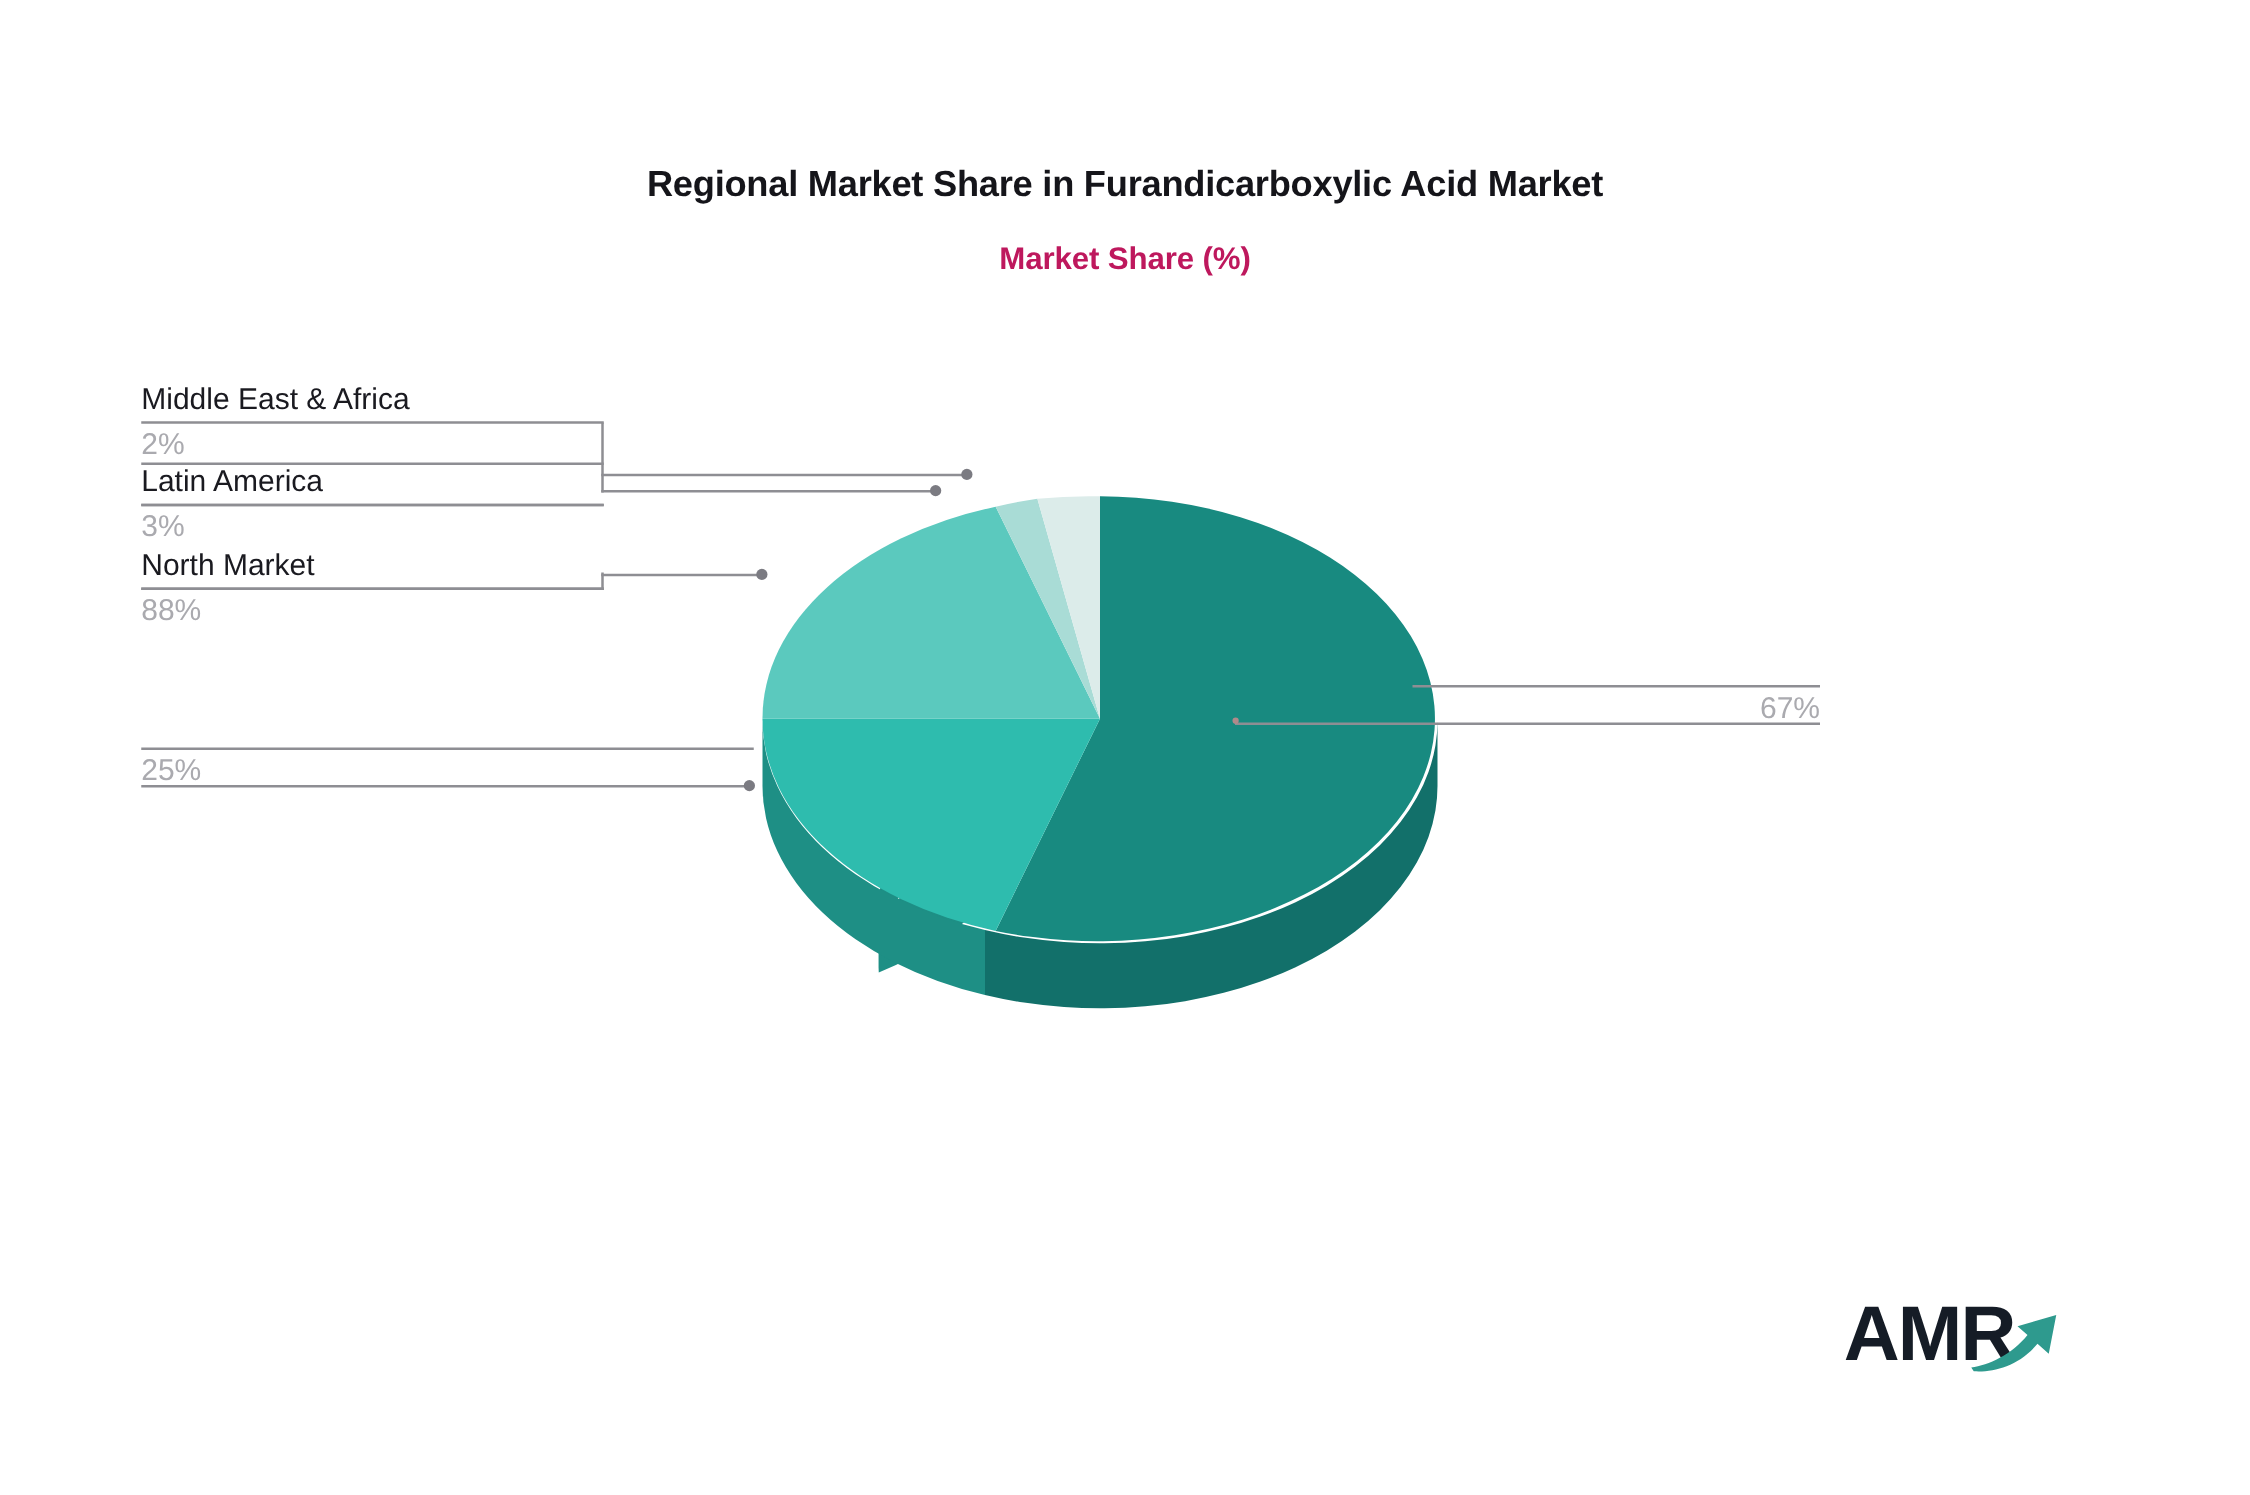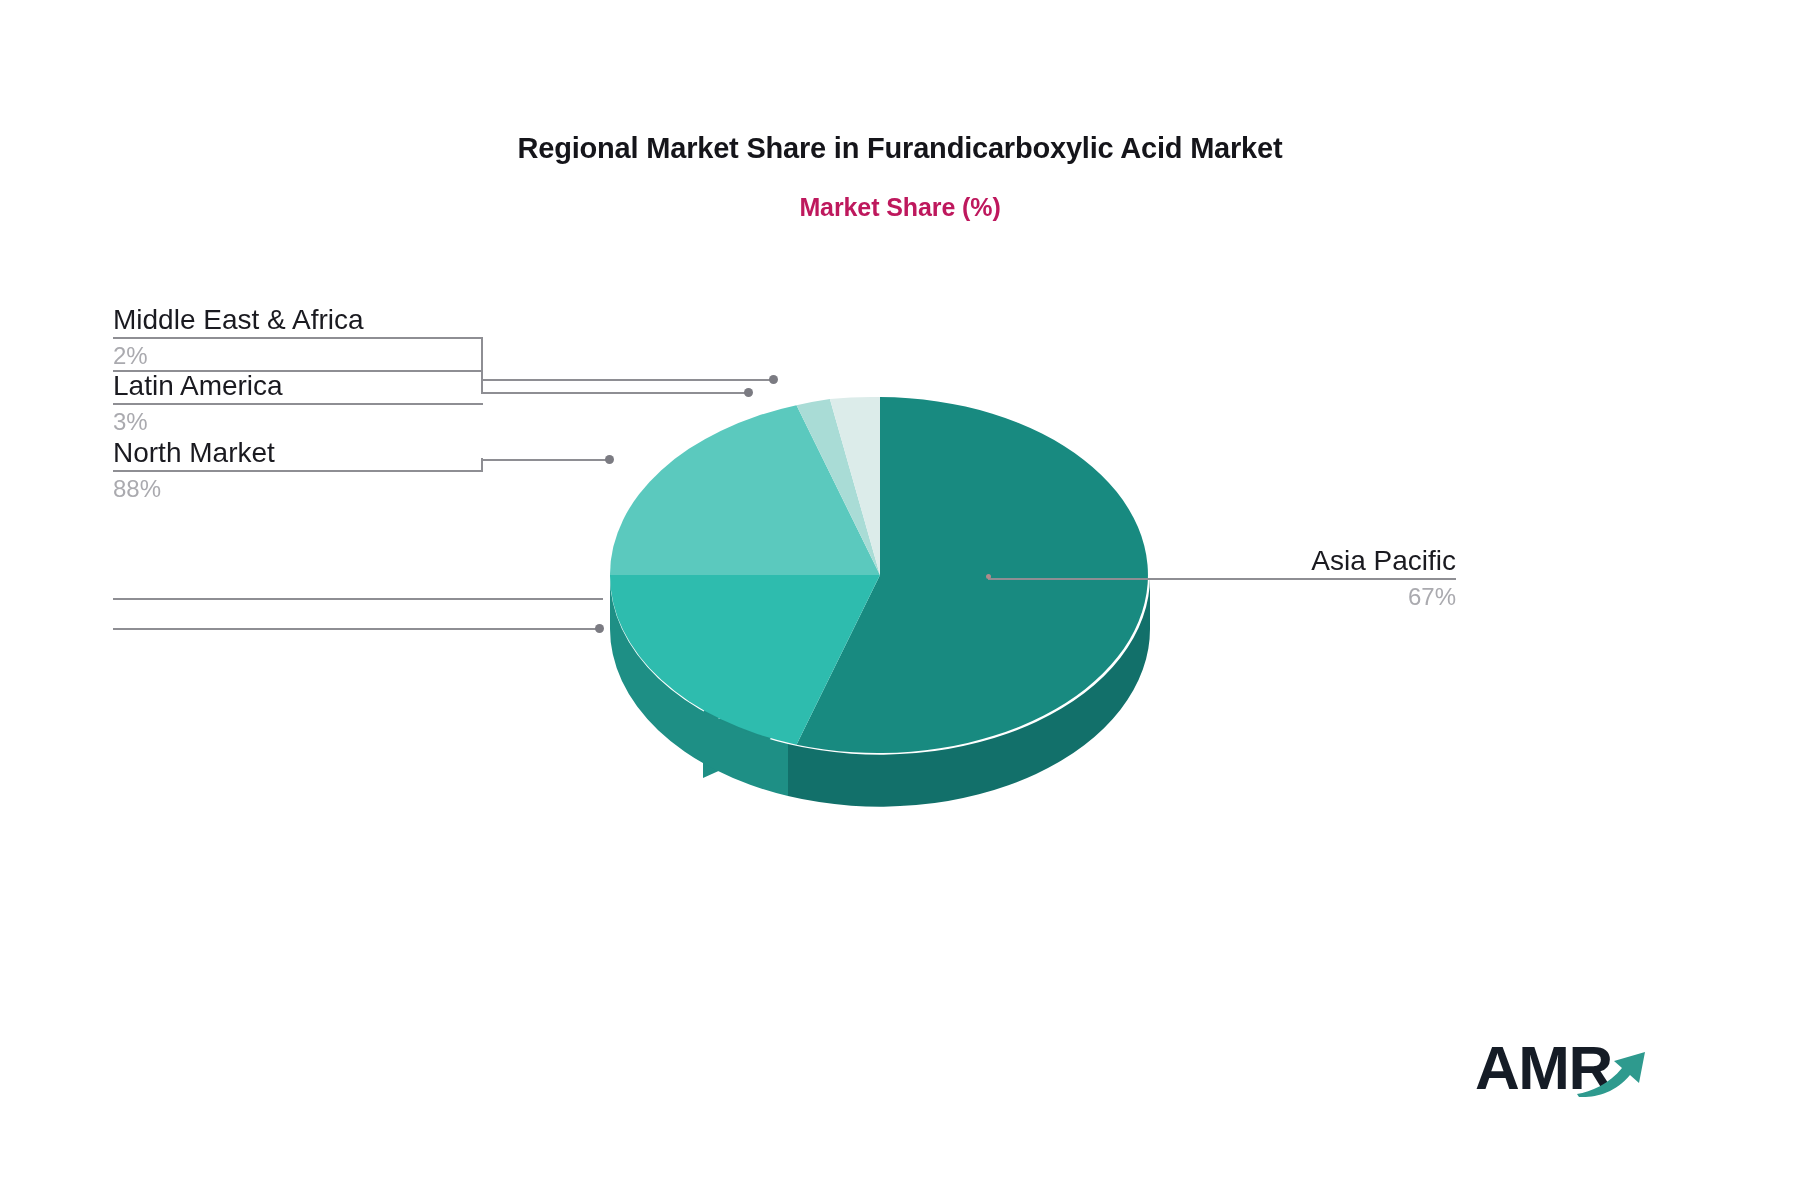--- a/index.html
+++ b/index.html
@@ -28,21 +28,21 @@
 
   
   #pie-stage{
     position:absolute;left:560px;top:360px;width:640px;height:570px;
   }
   #pie-stage svg{display:block;overflow:visible;}
 
   
   .callout{position:absolute;}
   .callout .lbl{
-    font-size:28px;color:#1a1a20;white-space:nowrap;line-height:30px;
+    font-size:24px;color:#1a1a20;white-space:nowrap;line-height:30px;
   }
   .callout .rule{
     height:0;border-top:2px solid #8e8e93;margin-top:2px;
   }
   .callout .val{
     font-size:24px;color:#aaaaaf;line-height:34px;white-space:nowrap;
   }
   .callout.right .lbl,
   .callout.right .val{text-align:right;}
 
@@ -139,24 +139,24 @@
   </div>
 
   <div class="callout" style="left:113px;top:438px;width:370px;">
     <div class="lbl">North Market</div>
     <div class="rule"></div>
     <div class="val">88%</div>
   </div>
 
   <div class="callout" style="left:113px;top:596px;width:490px;">
     <div class="rule"></div>
+    <div class="val">25%</div>
   </div>
 
   <div class="callout right" style="left:1130px;top:546px;width:326px;">
-    <div class="lbl">Asia Pacific</div>
     <div class="rule"></div>
     <div class="val">67%</div>
   </div>
 
   <div id="amr-logo">
     <div class="amr-text">AMR</div>
     <svg width="75" height="62" viewBox="0 0 75 62">
       <path d="M 2,58 C 16,56 34,48 47,32 L 39,25 L 70,16 L 64,47 L 55,39 C 40,57 20,62 4,61 Z" fill="#2e9a8e"></path>
     </svg>
   </div>

